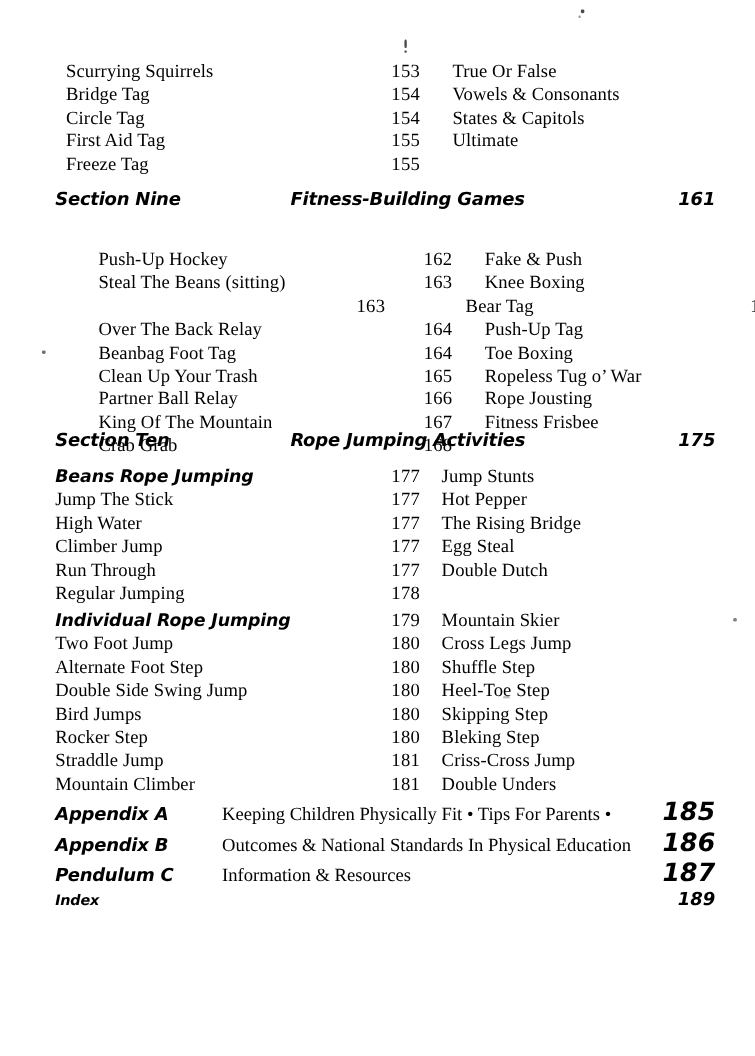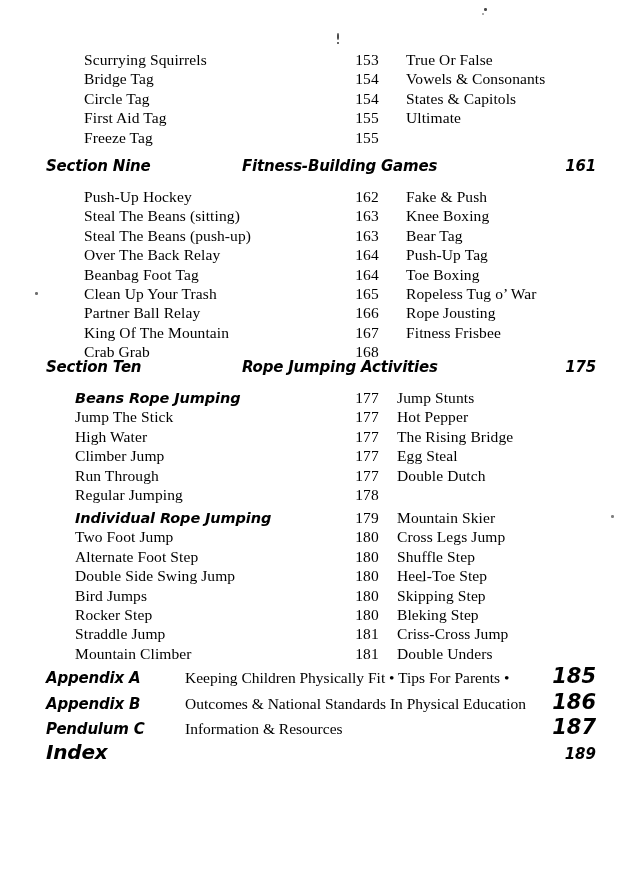--- a/index.html
+++ b/index.html
@@ -41,21 +41,20 @@
     position: absolute;
     left: 0;
     right: 0;
   }
   .row {
     display: grid;
     grid-template-columns: 250px 56px 16px 256px 51px;
     align-items: baseline;
     height: 19.4px;
     padding-left: 46px;
-    margin-left: 29px;
   }
   .cell-title {
     font-size: 15.5px;
     letter-spacing: .1px;
     white-space: nowrap;
   }
   .cell-page {
     font-size: 15.5px;
     text-align: right;
     padding-right: 2px;
@@ -131,21 +130,21 @@
     left: 46px;
     right: 33px;
     display: grid;
     grid-template-columns: 1fr 60px;
     align-items: baseline;
   }
   .index-label {
     font-family: "DejaVu Sans", "Liberation Sans", sans-serif;
     font-weight: bold;
     font-style: italic;
-    font-size: 20px;
+    font-size: 12px;
     letter-spacing: -0.2px;
   }
   .index-page {
     font-family: "DejaVu Sans", "Liberation Sans", sans-serif;
     font-weight: bold;
     font-style: italic;
     font-size: 15px;
     text-align: right;
   }
 </style>
@@ -199,37 +198,36 @@
       <span class="cell-page"></span>
     </div>
   </div>
 
   <div class="section-head" style="top:157px;">
     <span class="sh-label">Section Nine</span>
     <span class="sh-title">Fitness-Building Games</span>
     <span class="sh-num">161</span>
   </div>
 
-  <div class="toc-rows" style="top:188px;">
+  <div class="toc-rows" style="top:208px;padding-left:27px;">
     <div class="row indent">
       <span class="cell-title">Push-Up Hockey</span>
       <span class="cell-page">162</span>
       <span class="cell-spacer"></span>
       <span class="cell-title">Fake &amp; Push</span>
       <span class="cell-page">168</span>
     </div>
     <div class="row indent">
       <span class="cell-title">Steal The Beans (sitting)</span>
       <span class="cell-page">163</span>
       <span class="cell-spacer"></span>
       <span class="cell-title">Knee Boxing</span>
       <span class="cell-page">169</span>
     </div>
     <div class="row indent">
-      <span class="cell-title">Steal The Beans (push-up)</span>
       <span class="cell-page">163</span>
       <span class="cell-spacer"></span>
       <span class="cell-title">Bear Tag</span>
       <span class="cell-page">169</span>
     </div>
     <div class="row indent">
       <span class="cell-title">Over The Back Relay</span>
       <span class="cell-page">164</span>
       <span class="cell-spacer"></span>
       <span class="cell-title">Push-Up Tag</span>

